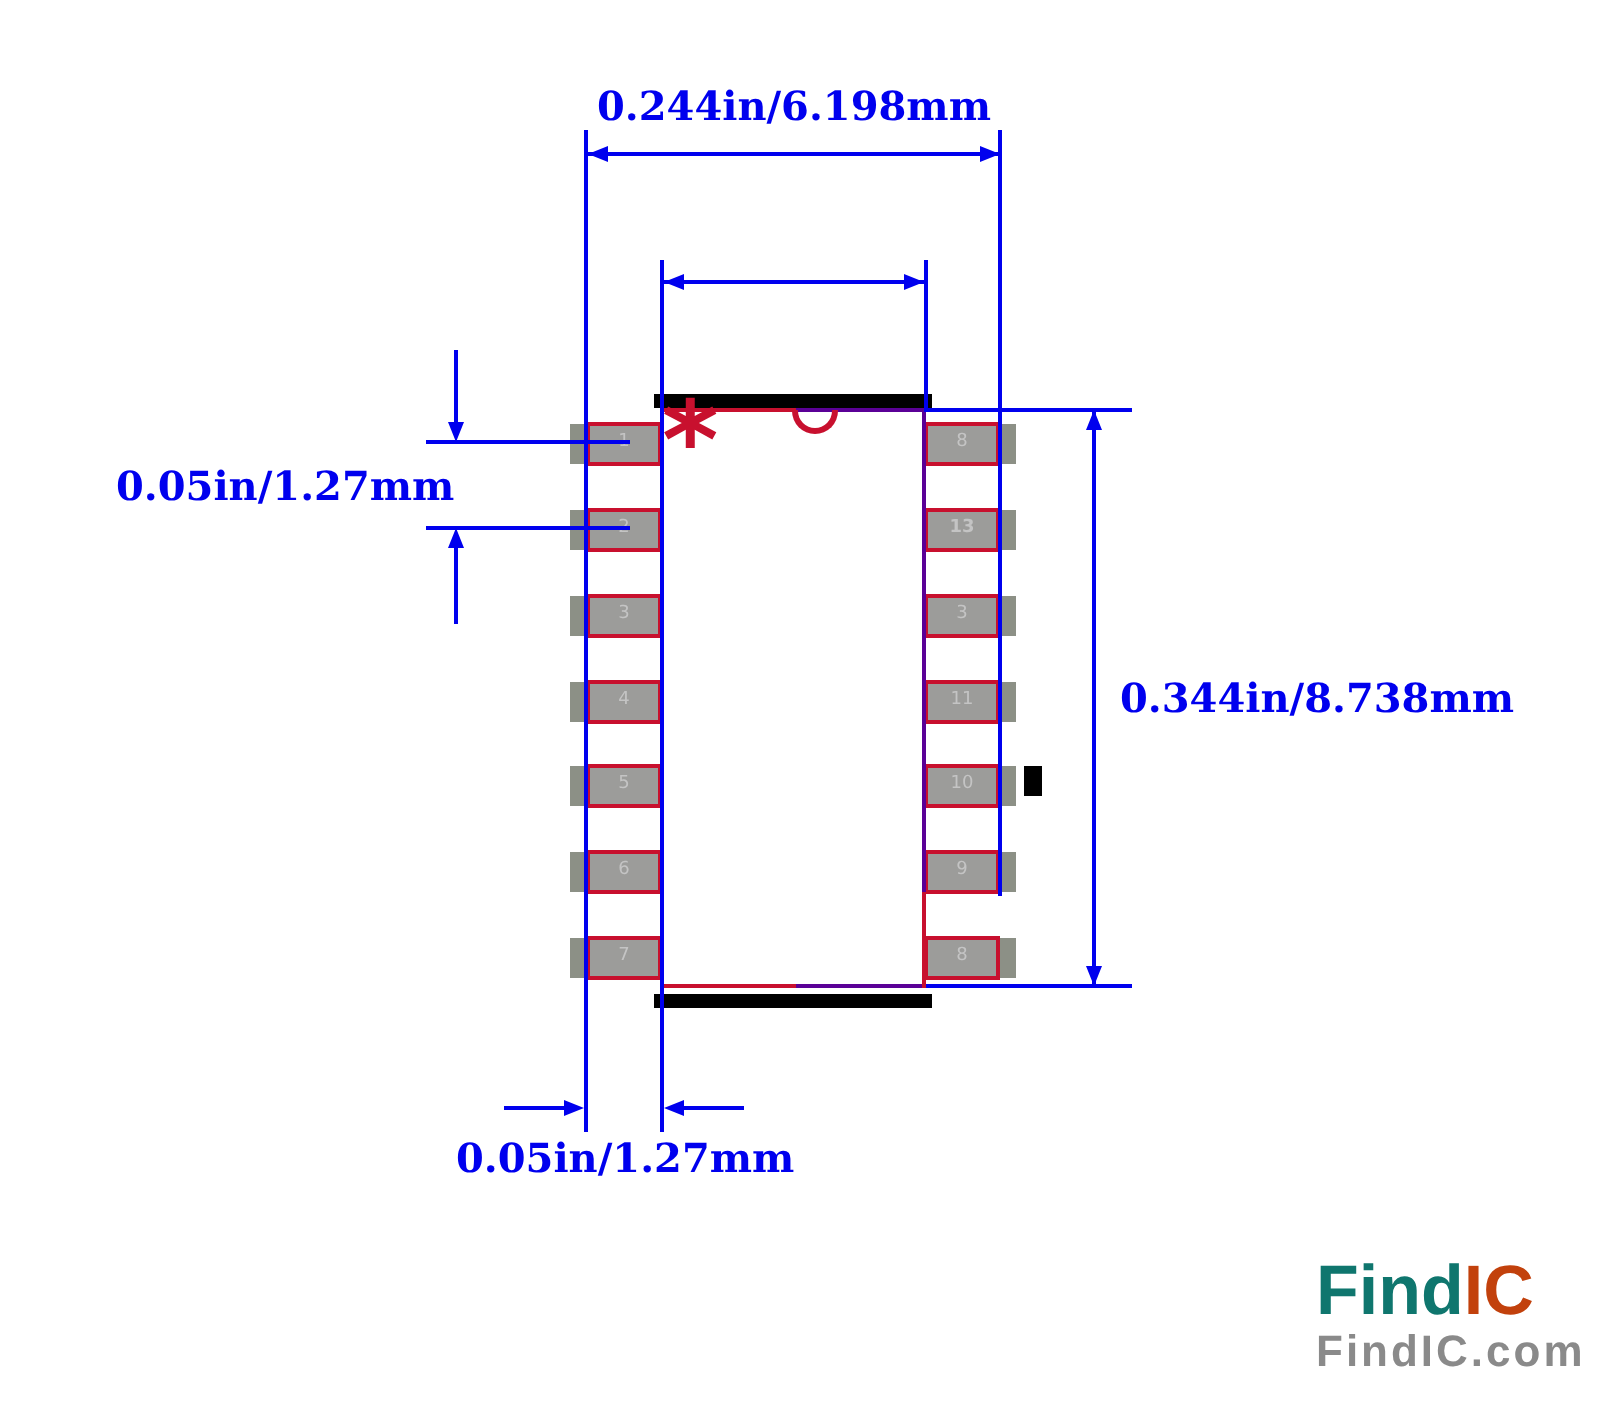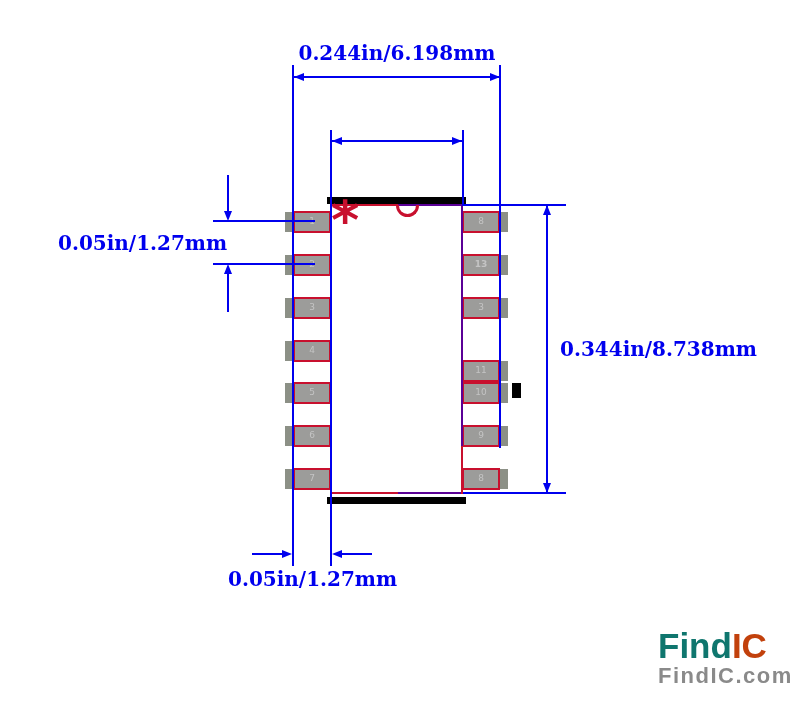--- a/index.html
+++ b/index.html
@@ -100,21 +100,21 @@
   <div class="pad right" style="left:462px;top:254px;font-weight:bold;">
       <div class="body"></div>
       <div class="cap"></div>
       <div class="num">13</div>
     </div>
   <div class="pad right" style="left:462px;top:297px;">
       <div class="body"></div>
       <div class="cap"></div>
       <div class="num">3</div>
     </div>
-  <div class="pad right" style="left:462px;top:360px;">
+  <div class="pad right" style="left:462px;top:340px;">
       <div class="body"></div>
       <div class="cap"></div>
       <div class="num">11</div>
     </div>
   <div class="pad right" style="left:462px;top:382px;">
       <div class="body"></div>
       <div class="cap"></div>
       <div class="num">10</div>
     </div>
   <div class="pad right" style="left:462px;top:425px;">

